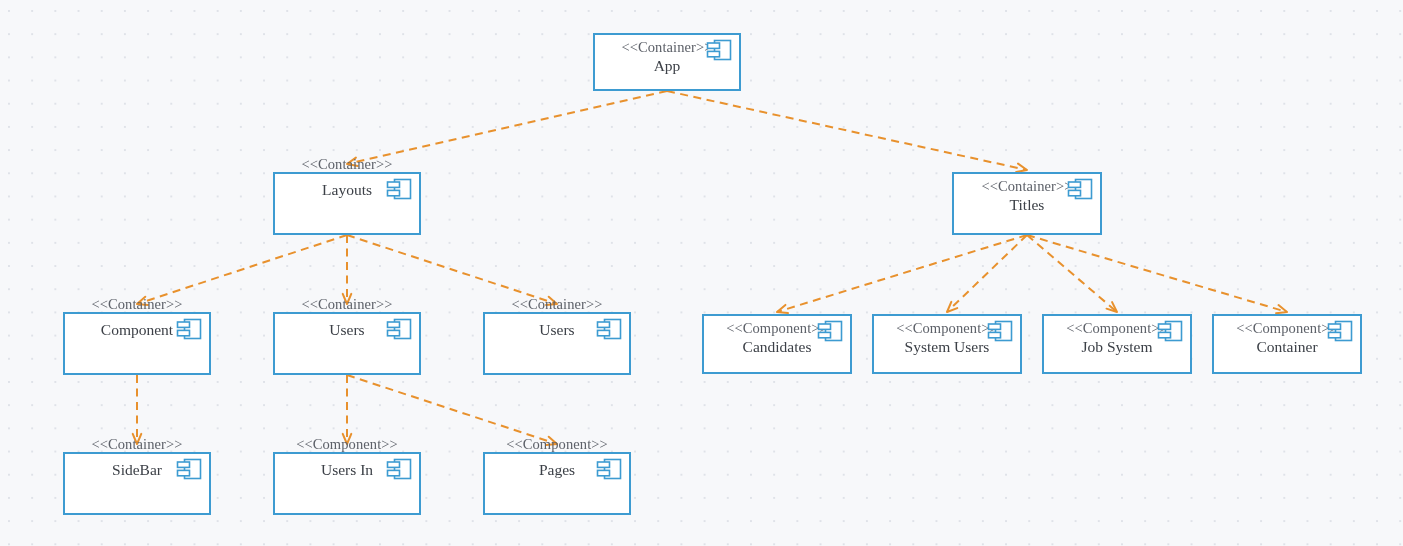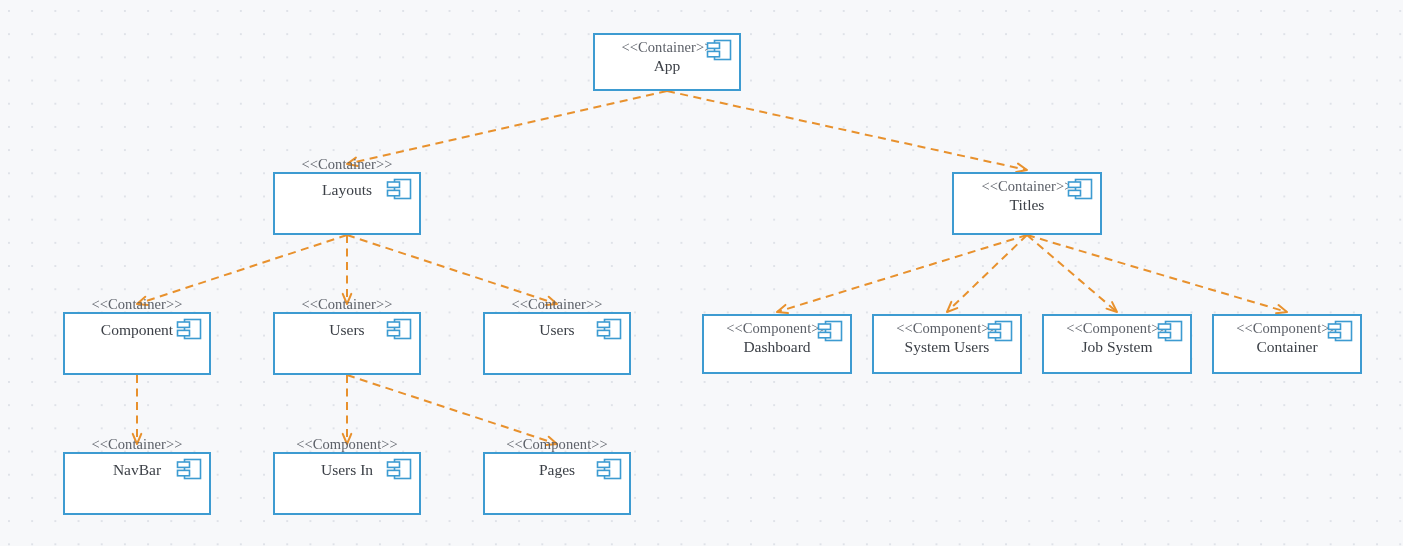--- a/index.html
+++ b/index.html
@@ -212,21 +212,21 @@
           <span class="comp-icon"><svg viewBox="0 0 26 22" width="26" height="22">
               <rect x="8.5" y="1.5" width="16" height="19" fill="#ffffff" stroke="#3d9bd1" stroke-width="1.6"></rect>
               <rect x="1.5" y="4.0" width="12" height="5.4" fill="#ffffff" stroke="#3d9bd1" stroke-width="1.6"></rect>
               <rect x="1.5" y="12.4" width="12" height="5.4" fill="#ffffff" stroke="#3d9bd1" stroke-width="1.6"></rect>
             </svg></span>
         </div>
       </div>
       <div class="node" style="left: 702px; top: 314px; width: 150px; height: 60px;">
         <div class="node-inner">
           <div class="stereo-in">&lt;&lt;Component&gt;&gt;</div>
-          <div class="node-name name-high">Dashboard</div>
+          <div class="node-name name-high">Candidates</div>
           <span class="comp-icon"><svg viewBox="0 0 26 22" width="26" height="22">
               <rect x="8.5" y="1.5" width="16" height="19" fill="#ffffff" stroke="#3d9bd1" stroke-width="1.6"></rect>
               <rect x="1.5" y="4.0" width="12" height="5.4" fill="#ffffff" stroke="#3d9bd1" stroke-width="1.6"></rect>
               <rect x="1.5" y="12.4" width="12" height="5.4" fill="#ffffff" stroke="#3d9bd1" stroke-width="1.6"></rect>
             </svg></span>
         </div>
       </div>
       <div class="node" style="left: 872px; top: 314px; width: 150px; height: 60px;">
         <div class="node-inner">
           <div class="stereo-in">&lt;&lt;Component&gt;&gt;</div>
@@ -256,21 +256,21 @@
           <span class="comp-icon"><svg viewBox="0 0 26 22" width="26" height="22">
               <rect x="8.5" y="1.5" width="16" height="19" fill="#ffffff" stroke="#3d9bd1" stroke-width="1.6"></rect>
               <rect x="1.5" y="4.0" width="12" height="5.4" fill="#ffffff" stroke="#3d9bd1" stroke-width="1.6"></rect>
               <rect x="1.5" y="12.4" width="12" height="5.4" fill="#ffffff" stroke="#3d9bd1" stroke-width="1.6"></rect>
             </svg></span>
         </div>
       </div>
       <div class="node" style="left: 63px; top: 452px; width: 148px; height: 63px;">
         <div class="node-inner">
           <div class="stereo-out">&lt;&lt;Container&gt;&gt;</div>
-          <div class="node-name name-low">NavBar</div>
+          <div class="node-name name-low">SideBar</div>
           <span class="comp-icon"><svg viewBox="0 0 26 22" width="26" height="22">
               <rect x="8.5" y="1.5" width="16" height="19" fill="#ffffff" stroke="#3d9bd1" stroke-width="1.6"></rect>
               <rect x="1.5" y="4.0" width="12" height="5.4" fill="#ffffff" stroke="#3d9bd1" stroke-width="1.6"></rect>
               <rect x="1.5" y="12.4" width="12" height="5.4" fill="#ffffff" stroke="#3d9bd1" stroke-width="1.6"></rect>
             </svg></span>
         </div>
       </div>
       <div class="node" style="left: 273px; top: 452px; width: 148px; height: 63px;">
         <div class="node-inner">
           <div class="stereo-out">&lt;&lt;Component&gt;&gt;</div>

